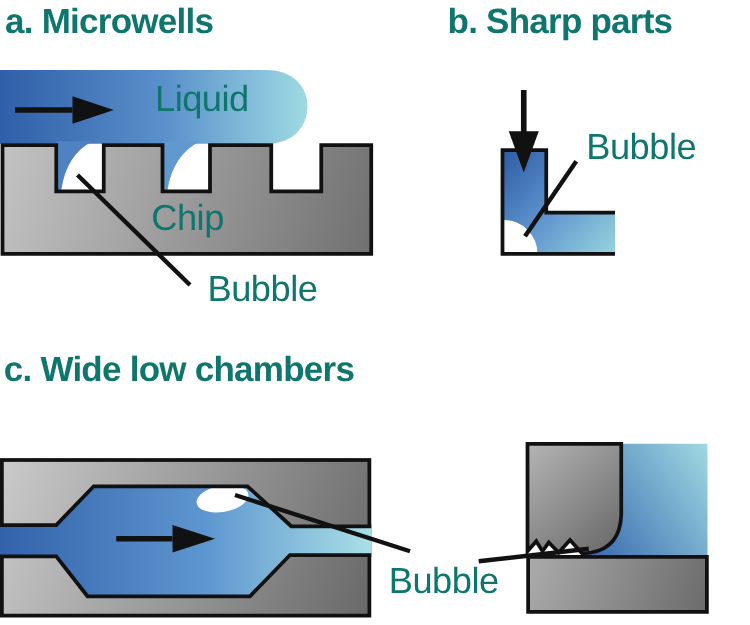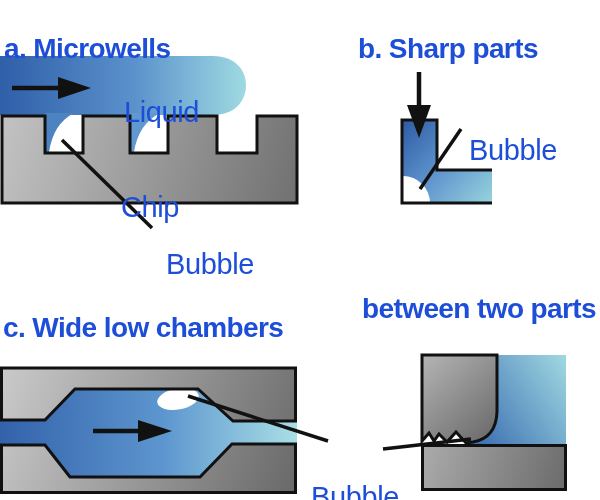--- a/index.html
+++ b/index.html
@@ -1,21 +1,21 @@
 <!DOCTYPE html>
 <html><head>
 <meta charset="utf-8">
 <style>
   html,body{margin:0;padding:0;background:#ffffff;}
   #stage{
     position:relative;width:600px;height:500px;background:#ffffff;overflow:hidden;
     font-family:"Liberation Sans", sans-serif;color:#111111;
   }
   #fig{position:absolute;left:0;top:0;}
-  .lbl{position:absolute;white-space:nowrap;color:#1d4ed8;margin-top:32px;}
+  .lbl{position:absolute;white-space:nowrap;color:#0f766e;}
   .title{font-weight:bold;font-size:28px;letter-spacing:-0.6px;line-height:33px;}
   .anno{font-size:29px;letter-spacing:-0.4px;line-height:33px;}
 </style>
 </head>
 <body>
 
 <div id="stage">
 
   <svg id="fig" width="600" height="500" viewBox="0 0 600 500">
     <defs>
@@ -105,18 +105,17 @@
 
   <div class="lbl anno" style="left:166px;top:216px;">Bubble</div>
 
   <div class="lbl title" style="left:358px;top:0px;">b. Sharp parts</div>
 
   <div class="lbl anno" style="left:469px;top:102px;">Bubble</div>
 
   <div class="lbl title" style="left:3px;top:279px;text-align:center;">c. Wide low chambers</div>
 
   <div style="position:absolute;left:362px;top:260px;">
-    <div class="lbl title" style="position:static;">between two parts</div>
   </div>
 
   <div class="lbl anno" style="left:311px;top:449px;">Bubble</div>
 
 </div>
 
 </body></html>

